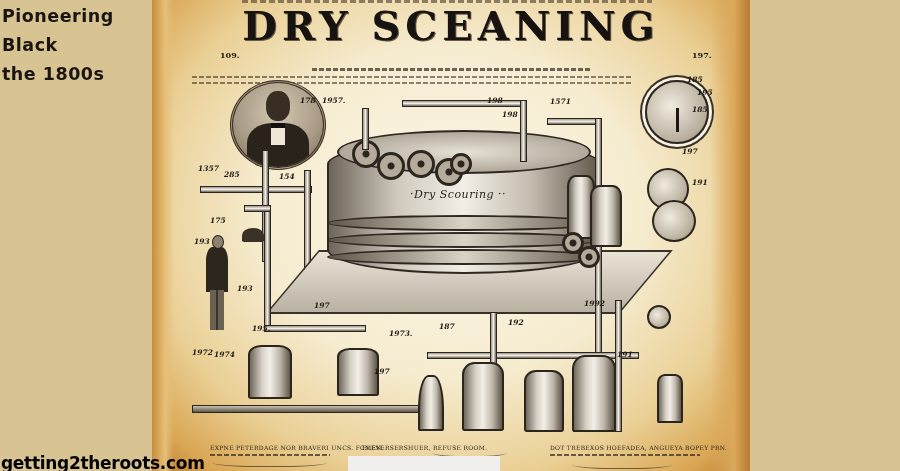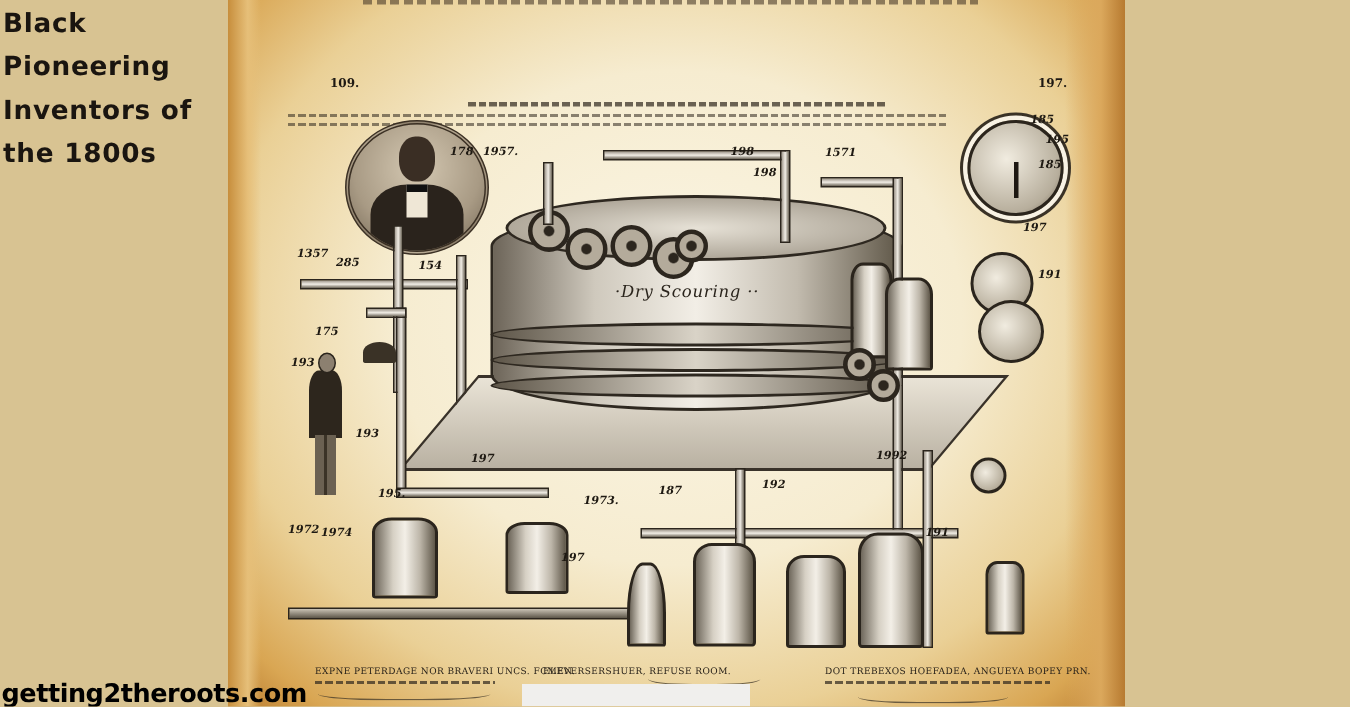--- a/index.html
+++ b/index.html
@@ -53,31 +53,31 @@
   .sig { position:absolute; height:10px; border-bottom:1px solid #3a3226; border-radius:0 0 40% 40%; opacity:0.7; }
   .gray-box { position:absolute; left:348px; top:456px; width:152px; height:15px; background:#f0efed; }
 </style>
 </head>
 <body>
 
 <div class="side-left"></div>
 <div class="side-right"></div>
 
 <div class="title-block">
+  <span class="title-line">Pioneering</span>
   <span class="title-line">Black</span>
-  <span class="title-line">Pioneering</span>
-  <span class="title-line">Inventors of</span>
   <span class="title-line">the 1800s</span>
 </div>
 
 <div class="poster">
   <div class="poster-edge-l"></div>
   <div class="poster-edge-r"></div>
   <div class="poster-top-tiny"></div>
 
+  <div class="poster-title">DRY SCEANING</div>
   <div class="year-l">109.</div>
   <div class="year-r">197.</div>
   <div class="fine-line" style="top:68px;"></div>
   <div class="fine-line wide" style="top:76px;"></div>
   <div class="fine-line wide" style="top:82px;"></div>
 
   <div class="portrait">
     <div class="body"></div>
     <div class="shirt"></div>
     <div class="tie"></div>

